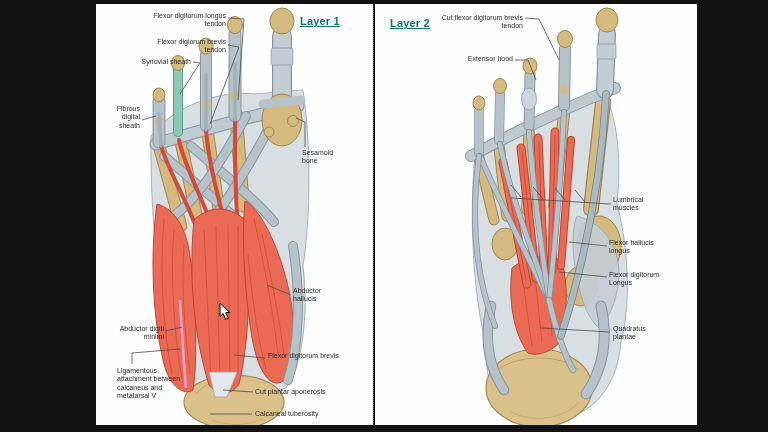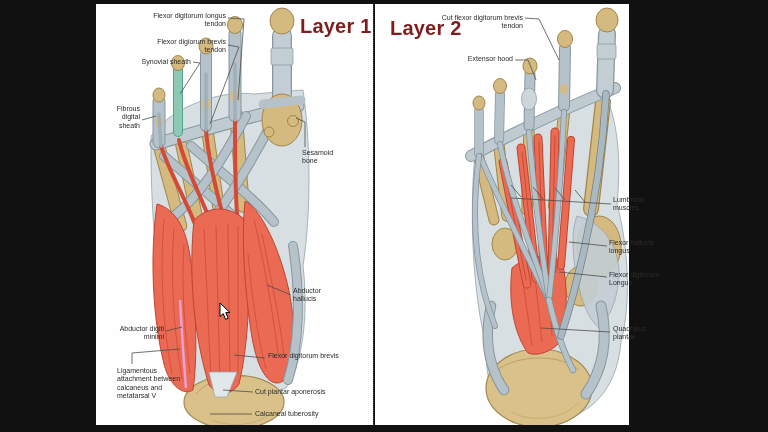--- a/index.html
+++ b/index.html
@@ -2,23 +2,23 @@
 <html><head>
 <meta charset="utf-8">
 <style>
   html,body{margin:0;padding:0;}
   body{
     width:768px;height:432px;position:relative;overflow:hidden;
     background:#111;font-family:"Liberation Sans",sans-serif;
   }
   .panel{position:absolute;top:4px;height:421px;background:#fefefe;}
   #p1{left:96px;width:277px;}
-  #p2{left:375px;width:254px;}
+  #p2{left:375px;width:322px;}
   .divider{position:absolute;left:373px;top:4px;height:421px;width:0;border-left:1px dotted #4a4a4a;}
-  .title{position:absolute;font-weight:bold;font-size:20px;color:#7f1d1d;letter-spacing:.2px;}
+  .title{position:absolute;font-weight:bold;font-size:11px;color:#0f766e;letter-spacing:.2px;text-decoration:underline;}
   .lbl{position:absolute;font-size:7px;line-height:1.2;color:#2b2b2b;}
   .r{text-align:right;}
   svg.abs{position:absolute;left:0;top:0;}
   .leaders{pointer-events:none;}
   .cursor{position:absolute;left:219px;top:302px;z-index:50;}
 </style>
 </head>
 <body>
 
 <div class="panel" id="p1">

